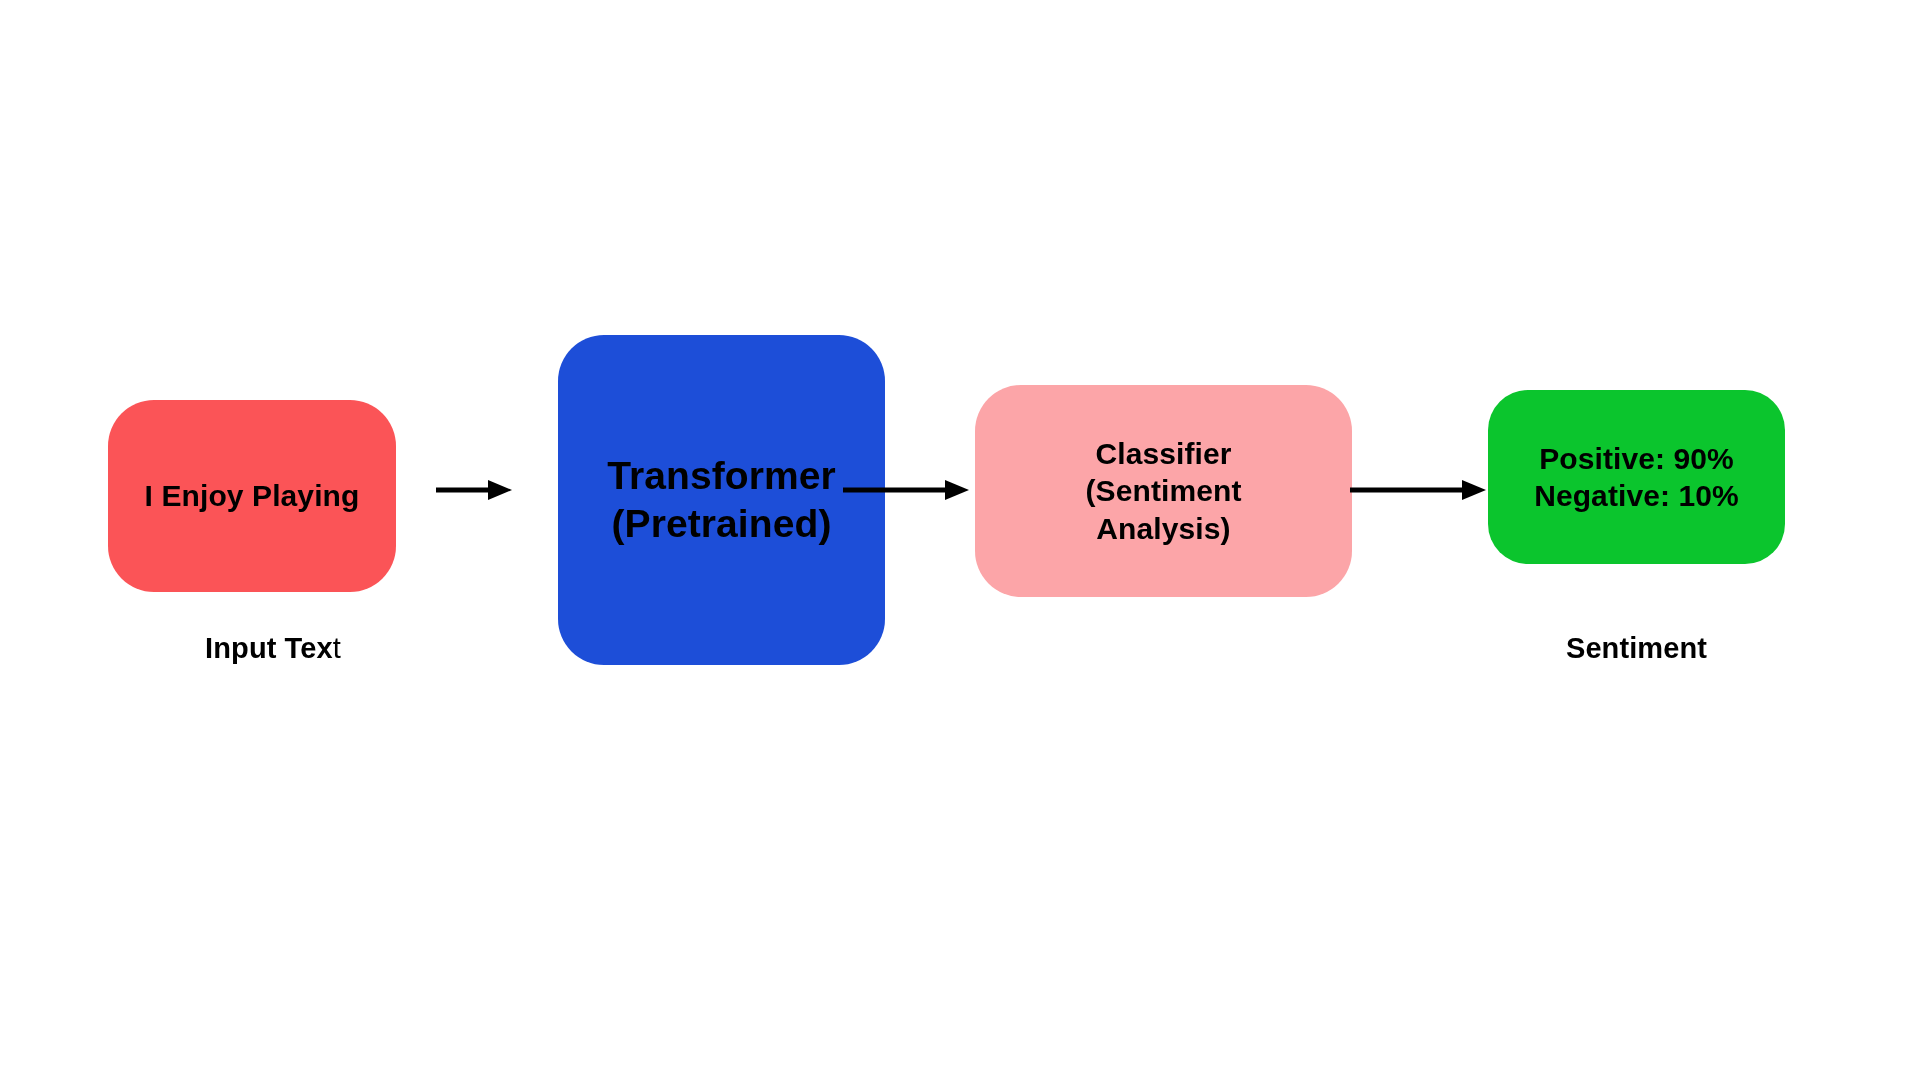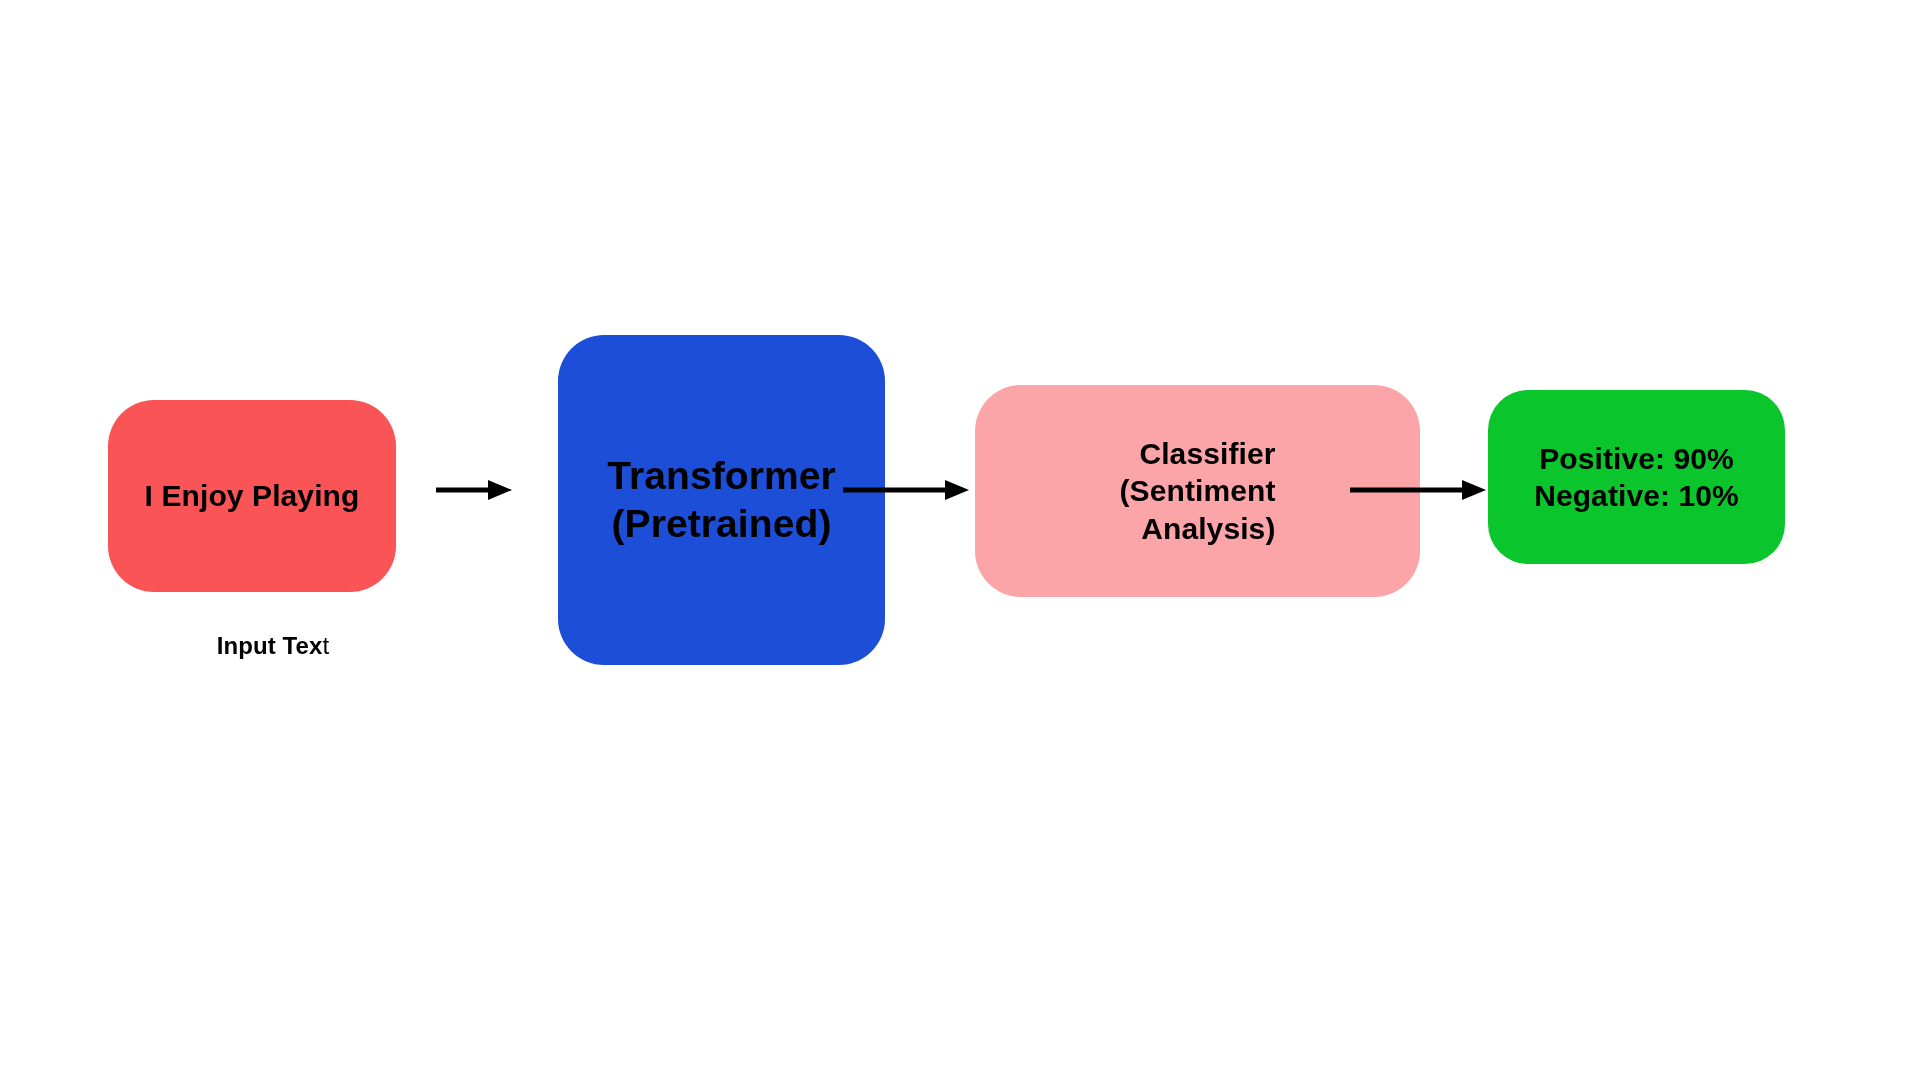--- a/index.html
+++ b/index.html
@@ -54,44 +54,43 @@
     height: 330px;
     background: #1d4ed8;
     border-radius: 46px;
     font-size: 39px;
     margin-left: 40px;
   }
 
   #node-classifier {
     left: 975px;
     top: 385px;
-    width: 445px;
+    width: 377px;
     height: 212px;
     background: #fca5a8;
     border-radius: 46px;
     font-size: 30px;
-    text-align: right;
   }
 
   #node-output {
     left: 1488px;
     top: 390px;
     width: 297px;
     height: 174px;
     background: #0bc52d;
     border-radius: 40px;
     font-size: 30px;
   }
 
   
   .caption {
     position: absolute;
     text-align: center;
     color: #000000;
-    font-size: 24px;
+    font-size: 29px;
     font-weight: bold;
     letter-spacing: 0.1px;
     white-space: nowrap;
   }
 
   #caption-input {
     left: 108px;
     top: 632px;
     width: 330px;
   }
@@ -142,14 +141,15 @@
 Analysis)</div>
 
   <svg id="arrow-3" class="arrow" width="136" height="24" viewBox="0 0 136 24">
     <line x1="0" y1="12" x2="118" y2="12" stroke="#000000" stroke-width="5"></line>
     <polygon points="112,2 136,12 112,22" fill="#000000"></polygon>
   </svg>
 
   <div id="node-output" class="node">Positive: 90%
 Negative: 10%</div>
 
+  <div id="caption-output" class="caption">Sentiment</div>
 
 </div>
 
 </body></html>

